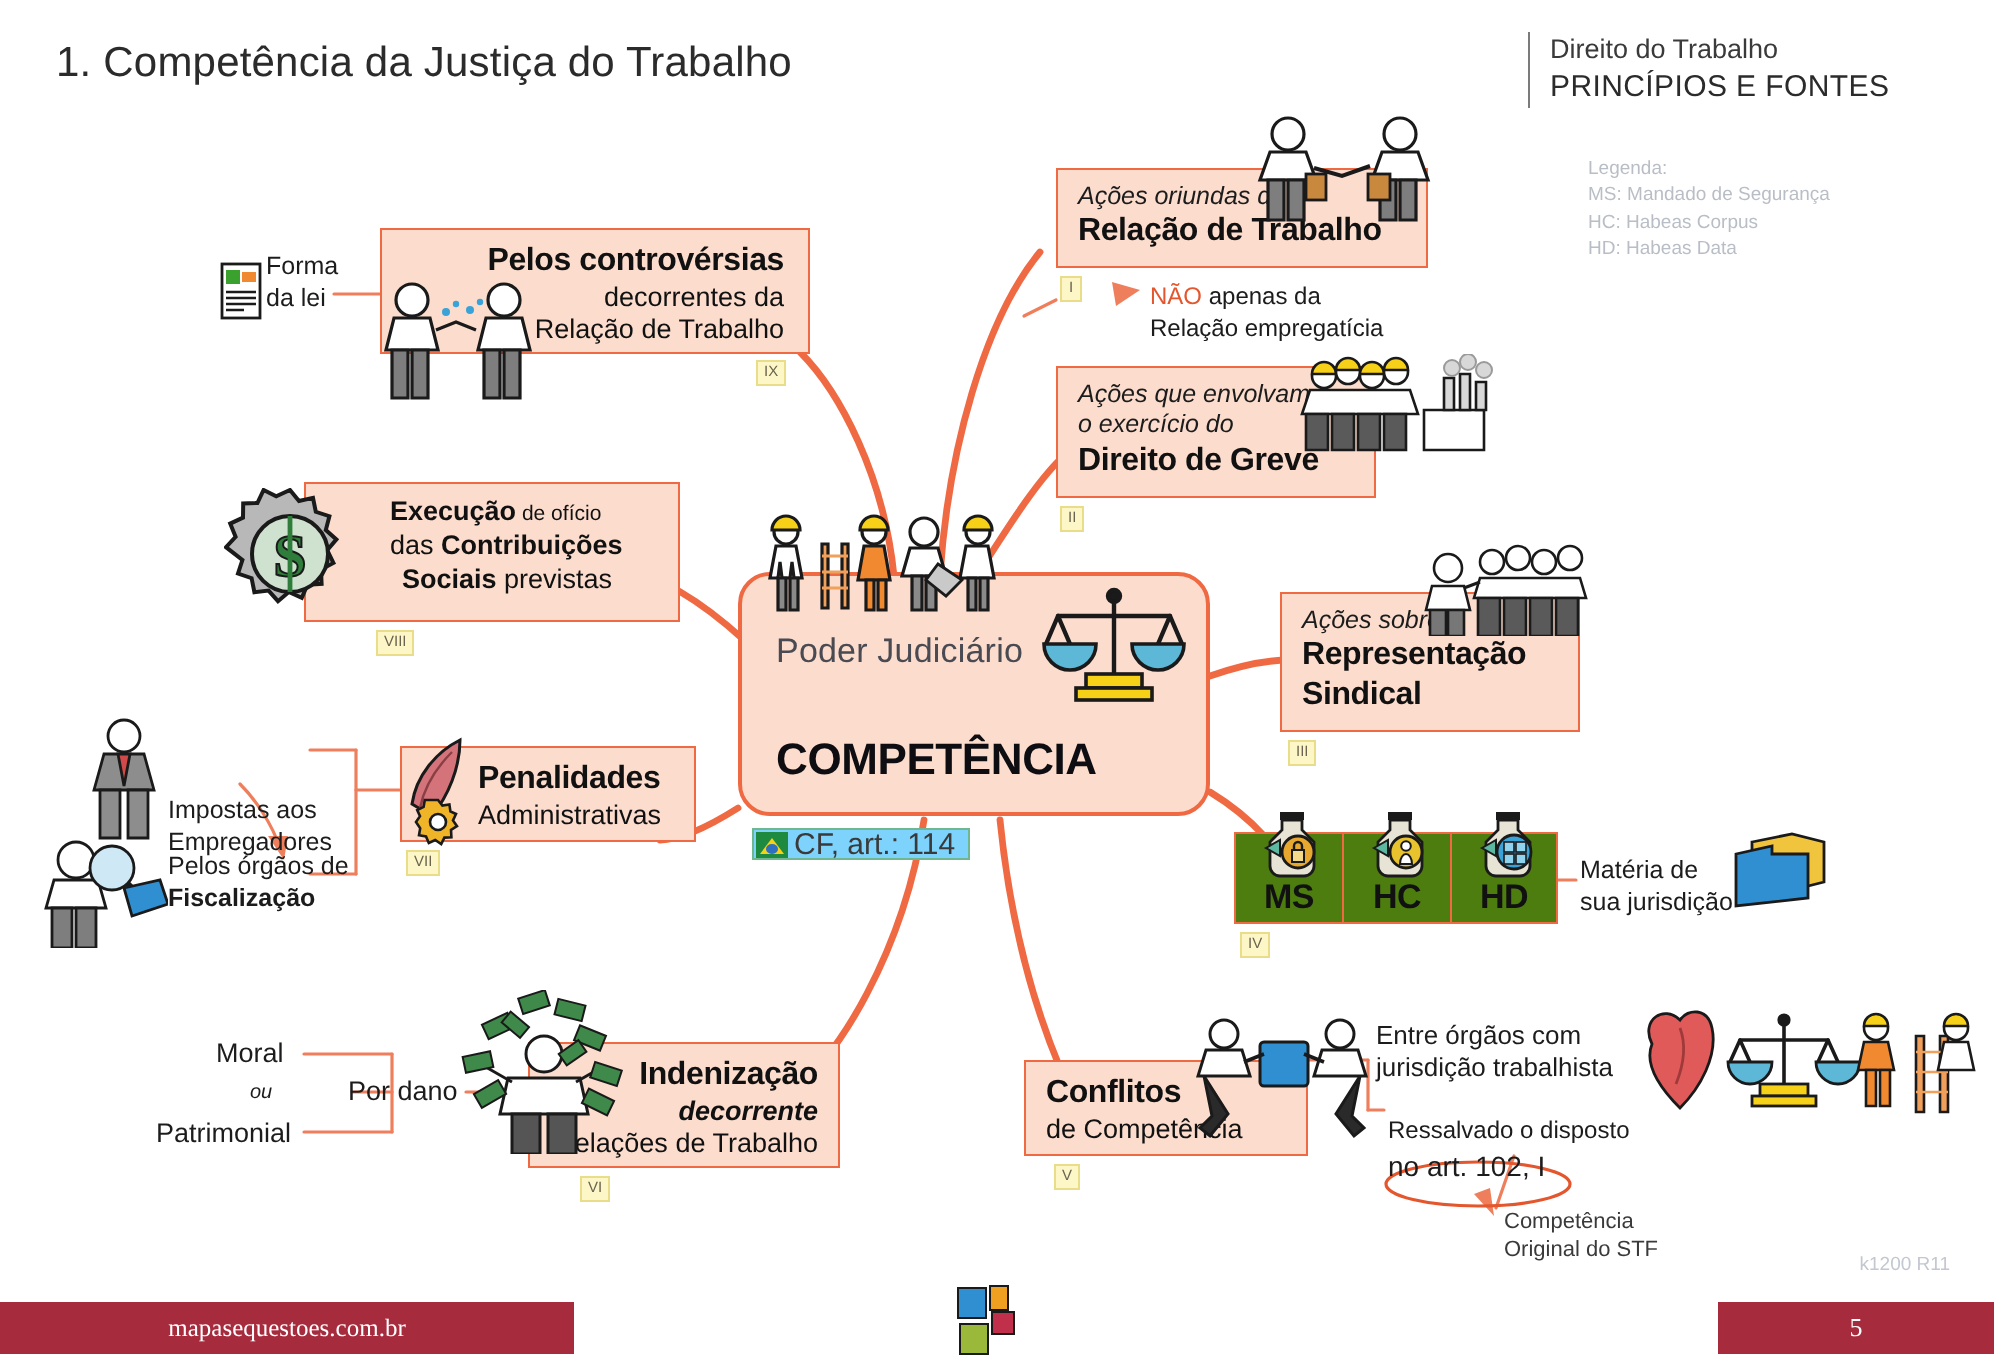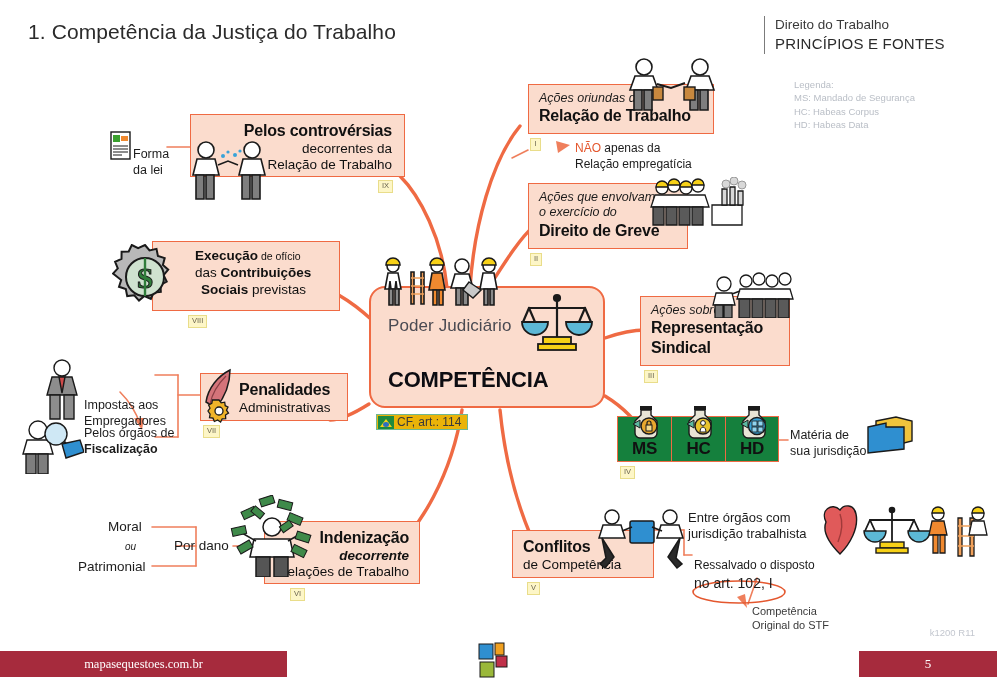--- a/index.html
+++ b/index.html
@@ -51,22 +51,22 @@
     z-index:6;
   }
   .cn-t1 { position:absolute; left:17px; top:28px; font-size:17px; color:#4a4a52;
            font-family:"Liberation Sans", sans-serif; letter-spacing:.1px;}
   .cn-t2 { position:absolute; left:17px; top:54px; font-size:20px; font-weight:bold; color:#15151a;
            letter-spacing:-.3px;}
   .cn-t3 { position:absolute; left:17px; top:79px; font-size:22px; font-weight:bold; color:#0d0d12;
            letter-spacing:-.2px;}
   .cf-tag {
     position:absolute; left:376px; top:414px; height:16px;
-    background:#eab308; border:1px solid #6fb790;
-    font-size:12px; color:#3a3a3a; line-height:15px;
+    background:#7dd3fc; border:1px solid #6fb790;
+    font-size:15px; color:#3a3a3a; line-height:15px;
     padding:0 6px 0 20px; z-index:8; white-space:nowrap;
   }
   .cf-flag {
     position:absolute; left:1px; top:1px; width:16px; height:13px;
     background:#1d8a3f; z-index:9;
   }
   .cf-flag:after{
     content:""; position:absolute; left:2px; top:3px;
     border-left:6px solid transparent; border-right:6px solid transparent;
     border-bottom:8px solid #f7d117;
@@ -85,21 +85,21 @@
 
   
   .sidelab { position:absolute; font-size:12.5px; color:#1c1c1c; line-height:1.25; white-space:nowrap;}
   .sidelab .b { font-weight:bold; }
   .hand { font-size:12px; color:#1c1c1c; line-height:1.3; white-space:nowrap;}
   .hand-red { color:#e4572e; }
 
   
   .msgroup { position:absolute; left:617px; top:416px; display:flex; z-index:5;}
   .ms-cell {
-    width:54px; height:46px; background:#15803d; border:1.6px solid #ef6a43;
+    width:54px; height:46px; background:#4d7c0f; border:1.6px solid #ef6a43;
     border-right-width:0; position:relative;
   }
   .ms-cell:last-child { border-right-width:1.6px; }
   .ms-cell .lab {
     position:absolute; left:0; right:0; bottom:2px; text-align:center;
     font-size:17px; font-weight:bold; color:#111; letter-spacing:-.3px;
   }
 
   
   .footer-left {
@@ -255,21 +255,21 @@
       <path d="M28 27l10-4 10 4" fill="none"></path>
     </g>
     <g fill="#39a3d8">
       <circle cx="33" cy="18" r="2"></circle>
         <circle cx="38" cy="14" r="1.6"></circle>
       <circle cx="45" cy="17" r="2"></circle>
         <circle cx="50" cy="13" r="1.6"></circle>
     </g>
   </svg>
   <div class="badge" style="left:378px; top:180px;">IX</div>
-  <div class="sidelab" style="left:133px; top:147px;">
+  <div class="sidelab" style="left:133px; top:126px;">
     <div>Forma</div>
     <div>da lei</div>
   </div>
   <svg class="icon" style="left:110px; top:131px; width:22px; height:30px;" viewBox="0 0 22 30">
     <rect x="1" y="1" width="19" height="27" fill="#fff" stroke="#1a1a1a" stroke-width="1.4"></rect>
     <rect x="3" y="4" width="7" height="7" fill="#3aa02e"></rect>
     <rect x="11" y="5" width="7" height="5" fill="#f0892f"></rect>
     <g stroke="#1a1a1a" stroke-width="1.2">
       <path d="M3 15h15M3 18h15M3 21h15M3 24h9"></path>
     </g>

